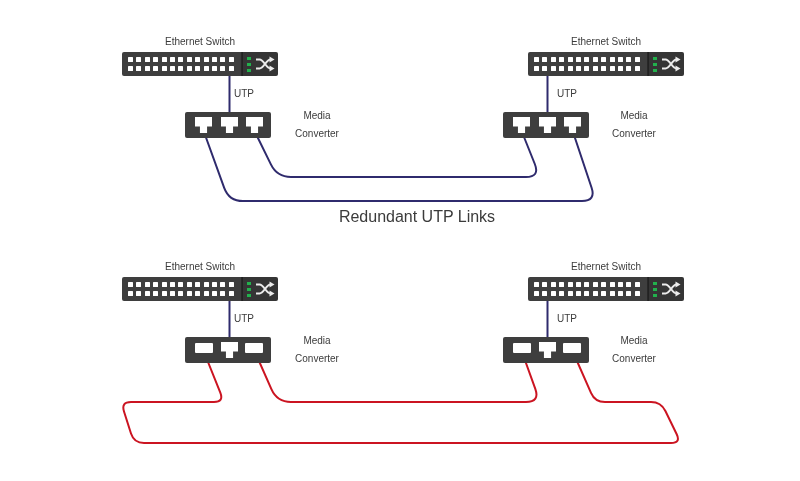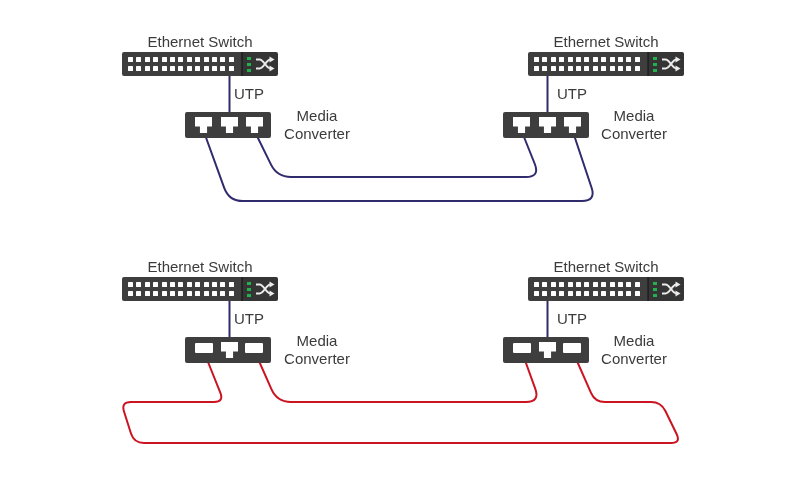--- a/index.html
+++ b/index.html
@@ -44,21 +44,21 @@
   .rj45 {
     position:absolute; top:5px; width:17px; height:16px; background:var(--c-port,#fff);
     clip-path:polygon(0 0,100% 0,100% 60%,71% 60%,71% 100%,29% 100%,29% 60%,0 60%);
   }
   .fiber {
     position:absolute; top:6px; width:18px; height:10px;
     background:var(--c-port,#fff); border-radius:1px;
   }
 
   
-  .lbl { position:absolute; font-size:15px; line-height:17px; white-space:nowrap; }
+  .lbl { position:absolute; font-size:10px; line-height:17px; white-space:nowrap; }
   .center { transform:translateX(-50%); text-align:center; }
   .mc-label { line-height:18px; }
   .caption { font-size:16px; line-height:18px; }
 
   
   .links { position:absolute; left:0; top:0; pointer-events:none; }
   .links path { fill:none; stroke-width:2px; }
   .utp-line   { stroke:var(--c-utp_link,#2f2b6d); }
   .fiber-line { stroke:var(--c-fiber_link,#cb1421); }
 </style>
@@ -186,20 +186,21 @@
 
   <div class="lbl center mc-label" style="left:317px; top:107px">
     <div>Media</div>
     <div>Converter</div>
   </div>
   <div class="lbl center mc-label" style="left:634px; top:107px">
     <div>Media</div>
     <div>Converter</div>
   </div>
 
+  <div class="lbl center caption" style="left:417px; top:208px">Redundant UTP Links</div>
 
   <div class="lbl center" style="left:200px; top:258px">Ethernet Switch</div>
   <div class="lbl center" style="left:606px; top:258px">Ethernet Switch</div>
 
   <div class="switch" style="left:122px; top:277px">
     <div class="sw-seam"></div>
     <div class="sw-panel"></div>
     <div class="sw-ports">
         <span></span>
         <span></span>

